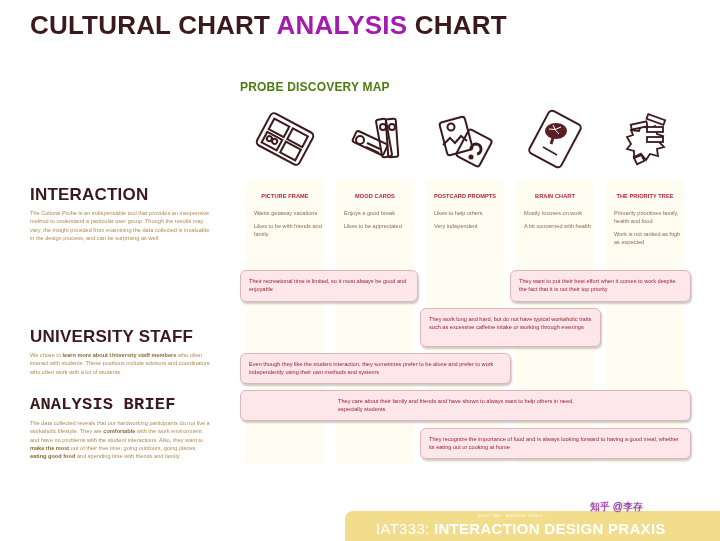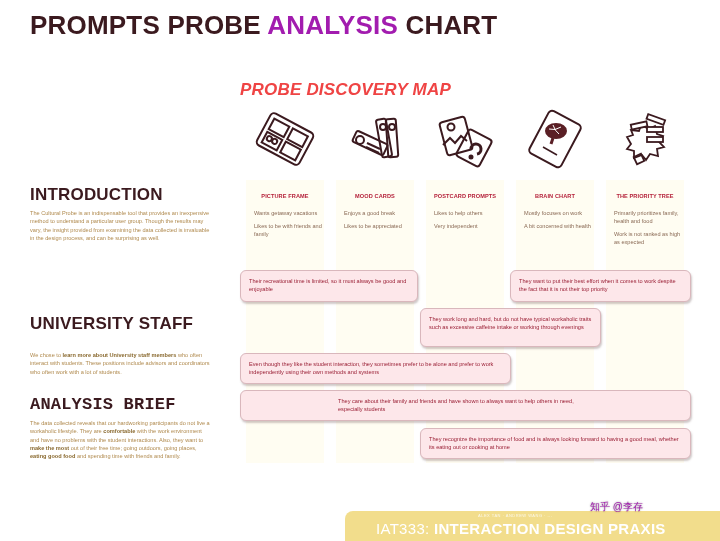--- a/index.html
+++ b/index.html
@@ -6,48 +6,48 @@
     html, body { width: 720px; height: 541px; overflow: hidden; background: #ffffff; }
     body { position: relative; font-family: "Liberation Sans", "DejaVu Sans", sans-serif; color: #3a1a1e; }
 
     .main-title { position: absolute; left: 30px; top: 10px; font-size: 26px; font-weight: bold; letter-spacing: 0.2px; color: #3b1a1f; white-space: nowrap; }
     .main-title .accent { color: #a21caf; }
 
     .section-heading { position: absolute; left: 30px; font-size: 17px; font-weight: bold; color: #3b1a1f; letter-spacing: 0.2px; }
     .section-text { position: absolute; left: 30px; width: 182px; font-size: 5.6px; line-height: 8.3px; color: #b08a4e; }
     .section-text b { color: #8a6a30; }
 
-    .map-title { position: absolute; left: 240px; top: 80px; font-size: 17px; font-weight: bold; color: #ef4444; letter-spacing: 0.2px; font-style: italic; }
+    .map-title { position: absolute; left: 240px; top: 80px; font-size: 12px; font-weight: bold; color: #4d7c0f; letter-spacing: 0.2px; }
 
     .col { position: absolute; top: 98px; width: 78px; height: 365px; background: #fffdf2; }
     .col-icon { position: absolute; left: 0; top: 0; width: 78px; height: 82px; background: #ffffff; display: flex; align-items: center; justify-content: center; }
     .col-icon svg { width: 64px; height: 64px; }
     .col-title { position: absolute; top: 95px; left: 0; width: 78px; text-align: center; font-size: 5.6px; font-weight: bold; color: #b5213a; letter-spacing: 0.1px; }
     .col-notes { position: absolute; top: 111px; left: 8px; width: 70px; font-size: 5.6px; line-height: 8px; color: #8a6a55; }
     .col-notes p { margin-bottom: 5px; }
 
     .insight { position: absolute; background: #fde7ea; border: 1px solid #d9b7bc; border-radius: 6px; box-shadow: 1px 2px 2px rgba(120,100,100,0.35); font-size: 5.6px; line-height: 8.4px; color: #9a1f35; padding: 6px 8px; }
 
     .footer-bar { position: absolute; left: 345px; top: 511px; width: 375px; height: 30px; background: #f2dd8c; border-radius: 8px 0 0 0; }
     .footer-sub { position: absolute; left: 478px; top: 513px; font-size: 4px; color: #ffffff; opacity: 0.8; letter-spacing: 0.5px; }
     .footer-text { position: absolute; left: 376px; top: 520px; font-size: 15px; color: #ffffff; white-space: nowrap; letter-spacing: 0.3px; }
     .footer-text b { font-weight: bold; }
     .watermark { position: absolute; left: 590px; top: 500px; font-size: 10px; color: #a21caf; text-shadow: 0 0 2px rgba(0,0,0,0.45); white-space: nowrap; }
   </style>
 </head>
 <body>
 
 <div class="main-title">
-  <span>PROMPTS PROBE </span><span class="accent">ANALYSIS</span><span> CHART</span>
+  <span>CULTURAL CHART </span><span class="accent">ANALYSIS</span><span> CHART</span>
 </div>
 
-<div class="section-heading" style="top:185px;">INTRODUCTION</div>
+<div class="section-heading" style="top:185px;">INTERACTION</div>
 <div class="section-text" style="top:209px;">The Cultural Probe is an indispensable tool that provides an inexpensive method to understand a particular user group. Though the results may vary, the insight provided from examining the data collected is invaluable in the design process, and can be surprising as well.</div>
 
-<div class="section-heading" style="top:314px;">UNIVERSITY STAFF</div>
+<div class="section-heading" style="top:327px;">UNIVERSITY STAFF</div>
 <div class="section-text" style="top:351px;"><span>We chose to </span><b>learn more about University staff members</b><span> who often interact with students. These positions include advisors and coordinators who often work with a lot of students.</span></div>
 
 <div class="section-heading" style="top:395px;font-family:Liberation Mono, monospace;">ANALYSIS BRIEF</div>
 <div class="section-text" style="top:419px;"><span>The data collected reveals that our hardworking participants do not live a workaholic lifestyle. They are </span><b>comfortable</b><span> with the work environment and have no problems with the student interactions. Also, they want to </span><b>make the most</b><span> out of their free time; going outdoors, going places, </span><b>eating good food</b><span> and spending time with friends and family.</span></div>
 
 <div class="map-title">PROBE DISCOVERY MAP</div>
 
 <div class="col" style="left:246px;">
   <div class="col-icon">
     <svg viewBox="0 0 64 64" fill="none" stroke="#3b1a1f" stroke-width="2">

